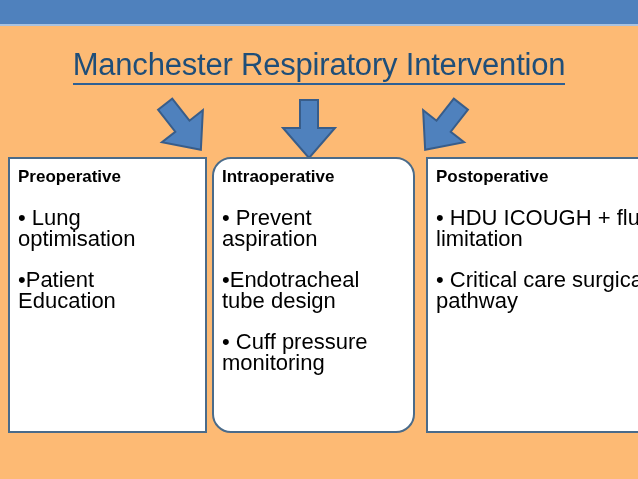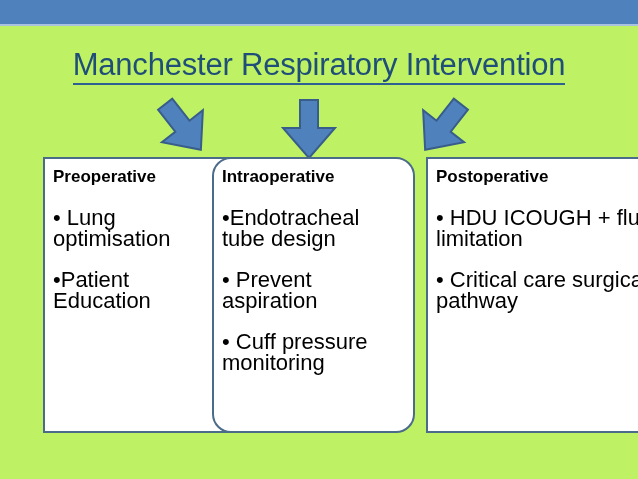--- a/index.html
+++ b/index.html
@@ -12,21 +12,21 @@
     width: 638px;
     height: 479px;
     overflow: hidden;
     font-family: "Liberation Sans", sans-serif;
     position: relative;
   }
   #slide {
     position: relative;
     width: 638px;
     height: 479px;
-    background: #bef264;
+    background: #fdba74;
   }
   
   #topbar {
     position: absolute;
     left: 0;
     top: 0;
     width: 638px;
     height: 24px;
     background: #4f81bd;
   }
@@ -77,21 +77,21 @@
   .col {
     position: absolute;
     top: 157px;
     height: 276px;
     box-sizing: border-box;
     background: #ffffff;
     border: 2px solid #4a6b8a;
     padding: 7px 8px 0 8px;
     overflow: hidden;
   }
-  #col-1 { left: 8px;   width: 199px; margin-left: 35px; }
+  #col-1 { left: 8px;   width: 199px; }
   #col-2 { left: 212px; width: 203px; border-radius: 19px; }
   #col-3 { left: 426px; width: 244px; }
 
   .col-header {
     font-size: 17px;
     line-height: 21px;
     font-weight: bold;
     color: #000000;
     margin: 0 0 0 0;
   }
@@ -132,22 +132,22 @@
   </div>
 
   <div class="col" id="col-1">
     <div class="col-header">Preoperative</div>
     <div class="bullet">• Lung optimisation</div>
     <div class="bullet">•Patient Education</div>
   </div>
 
   <div class="col" id="col-2">
     <div class="col-header">Intraoperative</div>
+    <div class="bullet">• Prevent aspiration</div>
     <div class="bullet">•Endotracheal tube design</div>
-    <div class="bullet">• Prevent aspiration</div>
     <div class="bullet">• Cuff pressure monitoring</div>
   </div>
 
   <div class="col" id="col-3">
     <div class="col-header">Postoperative</div>
     <div class="bullet">• HDU ICOUGH + fluid limitation</div>
     <div class="bullet">• Critical care surgical pathway</div>
   </div>
 
 </div>

